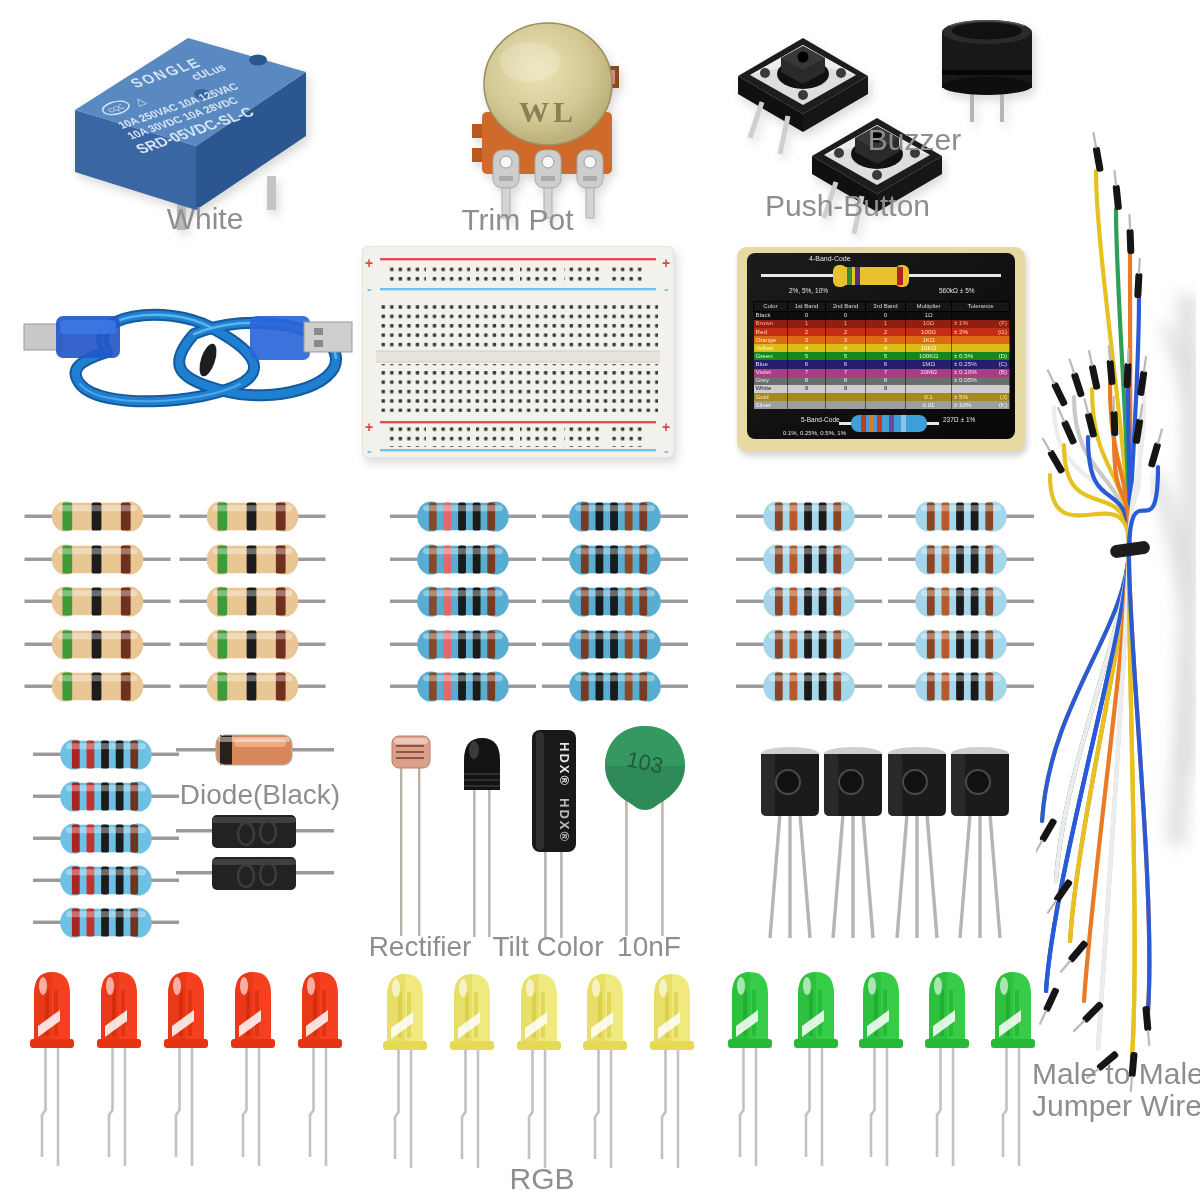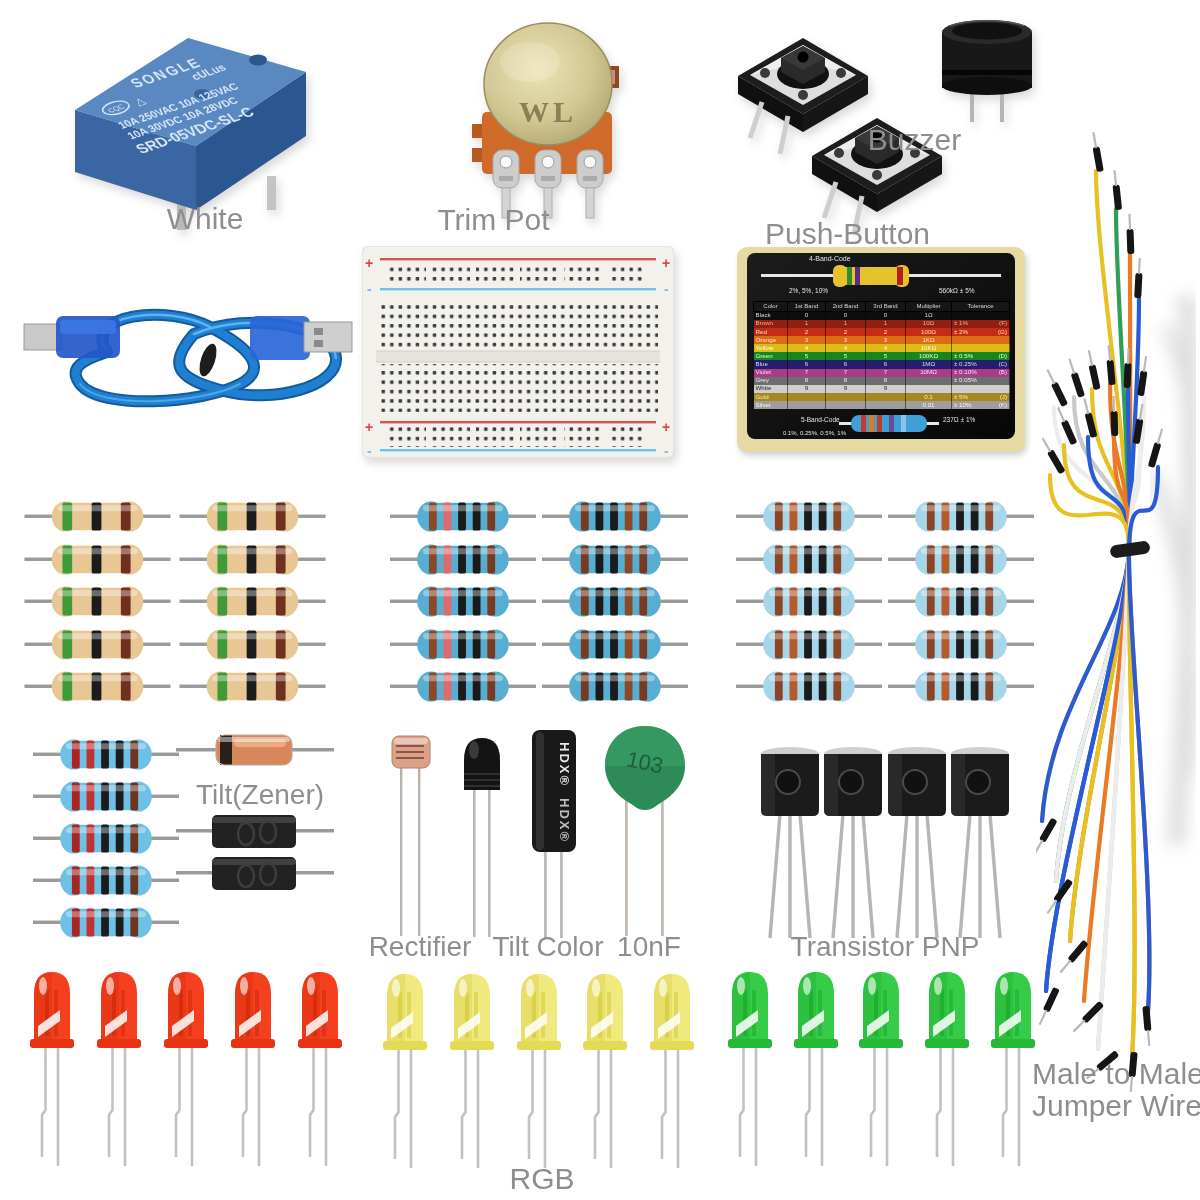--- a/index.html
+++ b/index.html
@@ -85,21 +85,21 @@
       <radialGradient id="brass" cx="42%" cy="38%" r="75%">
         <stop offset="0%" stop-color="#ece4b6"></stop>
           <stop offset="55%" stop-color="#d2c894"></stop>
           <stop offset="100%" stop-color="#ac9f66"></stop>
       </radialGradient>
     </defs>
     <ellipse cx="118" cy="72" rx="64" ry="61" fill="url(#brass)" stroke="#998e5c" stroke-width="1.5"></ellipse>
     <ellipse cx="100" cy="50" rx="30" ry="20" fill="#ffffff" opacity="0.18"></ellipse>
     <text x="118" y="110" text-anchor="middle" font-size="30" font-weight="bold" font-family="Liberation Serif, serif" fill="#8a7f55" letter-spacing="4">WL</text>
   </svg>
-  <div class="lbl" style="left:396px;top:204px;width:195px">Trim Pot</div>
+  <div class="lbl" style="left:420px;top:204px;width:195px">Trim Pot</div>
 
   <svg class="comp shadowed" style="left:720px;top:0px" width="245" height="235" viewBox="0 0 245 235">
     <defs>
       <g id="pbtn">
         <polygon points="10,74 75,36 140,74 75,112" fill="#1d1d1d"></polygon>
         <polygon points="10,74 75,112 75,130 10,92" fill="#101010"></polygon>
         <polygon points="140,74 75,112 75,130 140,92" fill="#161616"></polygon>
         <polygon points="22,73 75,43 128,73 75,103" fill="#dedede"></polygon>
         <polygon points="22,73 75,43 128,73 75,60" fill="#f4f4f4" opacity=".7"></polygon>
         <circle cx="37" cy="71" r="5" fill="#3a3a3a"></circle>
@@ -110,21 +110,21 @@
         <polygon points="53,56 75,44 97,56 97,70 75,82 53,70" fill="#2a2a2a"></polygon>
         <polygon points="53,56 75,44 97,56 75,68" fill="#383838"></polygon>
         <circle cx="75" cy="55" r="5.5" fill="#000000"></circle>
         <line x1="34" y1="100" x2="22" y2="136" stroke="#cfcfcf" stroke-width="5"></line>
         <line x1="60" y1="114" x2="52" y2="152" stroke="#cfcfcf" stroke-width="5"></line>
       </g>
     </defs>
     <use href="#pbtn" transform="translate(8,2)"></use>
     <use href="#pbtn" transform="translate(82,82)"></use>
   </svg>
-  <div class="lbl" style="left:730px;top:218px;width:235px">Push-Button</div>
+  <div class="lbl" style="left:730px;top:190px;width:235px">Push-Button</div>
 
   <svg class="comp shadowed" style="left:930px;top:12px" width="115" height="112" viewBox="0 0 115 112">
     <rect x="40" y="76" width="4" height="34" fill="#b5b5b5"></rect>
     <rect x="70" y="76" width="4" height="34" fill="#b5b5b5"></rect>
     <rect x="12" y="20" width="90" height="56" fill="#181818"></rect>
     <rect x="12" y="58" width="90" height="5" fill="#060606"></rect>
     <ellipse cx="57" cy="74" rx="45" ry="9" fill="#0e0e0e"></ellipse>
     <ellipse cx="57" cy="20" rx="45" ry="12" fill="#2a2a2a"></ellipse>
     <ellipse cx="57" cy="19" rx="35" ry="8.5" fill="#111111"></ellipse>
     <path d="M20 14 A45 12 0 0 1 94 14" stroke="#555555" stroke-width="1.5" fill="none"></path>
@@ -1080,21 +1080,21 @@
     </svg></div>
 
   <svg class="comp" style="left:176px;top:730px" width="158" height="42" viewBox="0 0 158 42">
     <rect x="0" y="18" width="158" height="3.5" fill="#9a9a9a"></rect>
     <rect x="40" y="5" width="76" height="30" rx="9" fill="#d8875a"></rect>
     <rect x="44" y="5" width="12" height="30" fill="#2a201a"></rect>
     <rect x="58" y="9" width="52" height="8" rx="4" fill="#eeb084" opacity=".9"></rect>
     <rect x="42" y="7" width="72" height="5" rx="2.5" fill="#ffffff" opacity=".45"></rect>
     <rect x="40" y="5" width="76" height="30" rx="9" fill="none" stroke="#b9aba2" stroke-width="1.2"></rect>
   </svg>
-  <div class="lbl small" style="left:160px;top:780px;width:200px">Tilt(Zener)</div>
+  <div class="lbl small" style="left:160px;top:780px;width:200px">Diode(Black)</div>
 
   <svg class="comp" style="left:176px;top:810px" width="158" height="44" viewBox="0 0 158 44">
     <rect x="0" y="19" width="158" height="3.5" fill="#9a9a9a"></rect>
     <rect x="36" y="5" width="84" height="33" rx="5" fill="#222222"></rect>
     <rect x="36" y="7" width="84" height="6" rx="3" fill="#484848" opacity=".8"></rect>
     <ellipse cx="70" cy="24" rx="8" ry="11" fill="none" stroke="#3d3d3d" stroke-width="2.5"></ellipse>
     <ellipse cx="92" cy="22" rx="8" ry="11" fill="none" stroke="#3d3d3d" stroke-width="2.5"></ellipse>
   </svg>
   <svg class="comp" style="left:176px;top:852px" width="158" height="44" viewBox="0 0 158 44">
     <rect x="0" y="19" width="158" height="3.5" fill="#9a9a9a"></rect>
@@ -1129,20 +1129,19 @@
   <svg class="comp" style="left:598px;top:722px" width="94" height="220" viewBox="0 0 94 220">
     <rect x="27" y="78" width="2.8" height="136" fill="#c4bcb4"></rect>
     <rect x="63" y="78" width="2.8" height="136" fill="#c4bcb4"></rect>
     <path d="M47 4 C22 4 7 22 7 44 C7 62 20 74 30 80 C38 85 40 88 47 88 C54 88 56 85 64 80 C74 74 87 62 87 44 C87 22 72 4 47 4 Z" fill="#2e8b57"></path>
     <path d="M47 4 C22 4 7 22 7 44 L87 44 C87 22 72 4 47 4 Z" fill="#3aa168" opacity=".6"></path>
     <text x="47" y="48" text-anchor="middle" font-size="22" fill="#1f5c3a" font-family="Liberation Sans, sans-serif" transform="rotate(12 47 40)">103</text>
   </svg>
   <div class="lbl small" style="left:360px;top:932px;width:120px">Rectifier</div>
   <div class="lbl small" style="left:488px;top:932px;width:120px">Tilt Color</div>
   <div class="lbl small" style="left:614px;top:932px;width:70px">10nF</div>
-  <div class="lbl small" style="left:780px;top:932px;width:210px">Transistor PNP</div>
 
   <div class="lbl" style="left:477px;top:1163px;width:130px">RGB</div>
   <div class="lbl" style="left:1032px;top:1058px;width:168px">
     <div>Male to Male</div>
     <div>Jumper Wires</div>
   </div>
 </div>
 
 </body></html>

